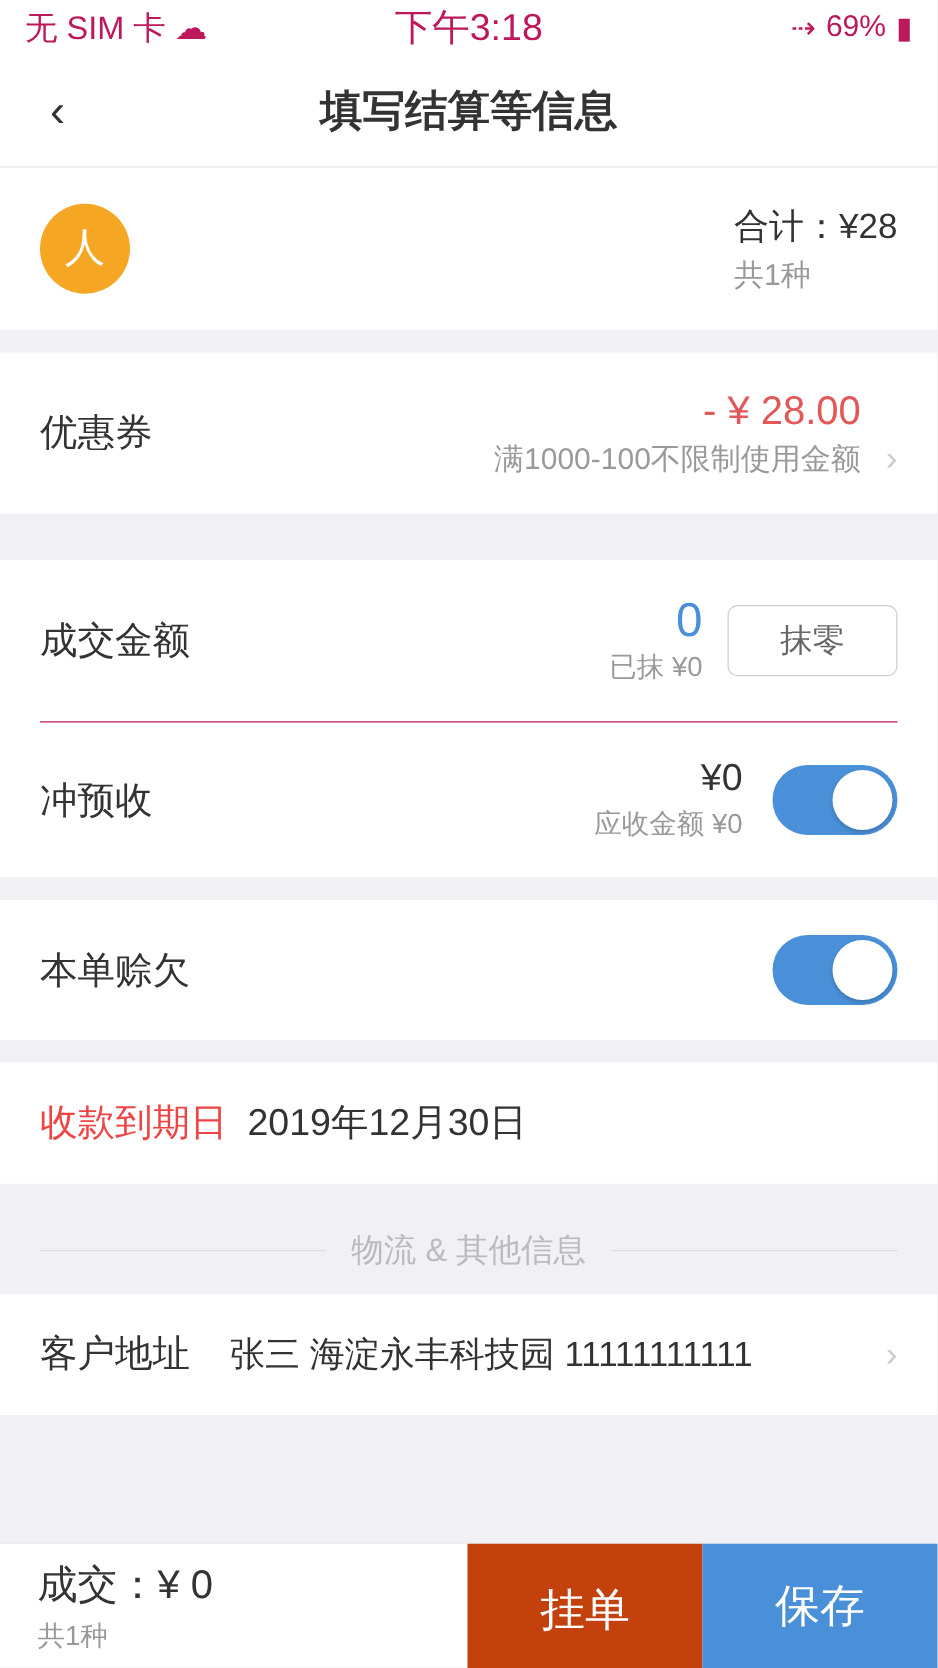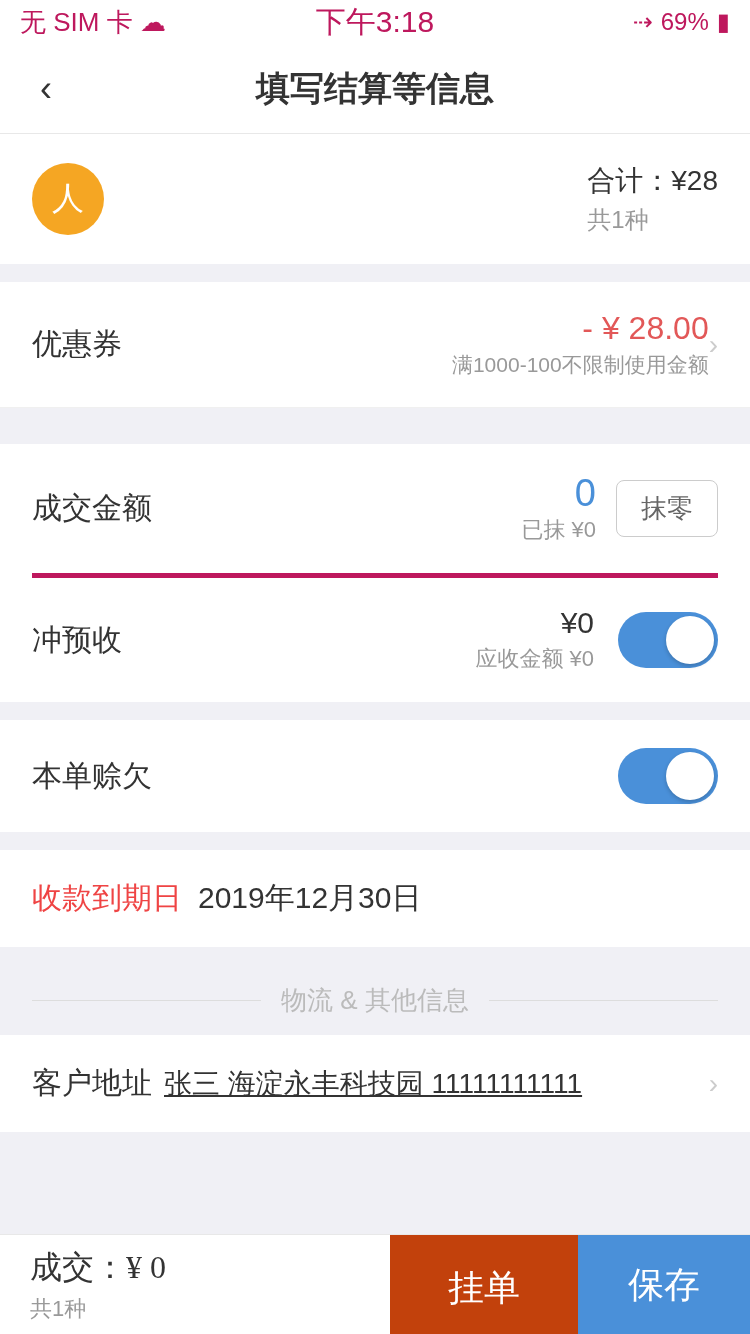--- a/index.html
+++ b/index.html
@@ -90,61 +90,61 @@
     
     .coupon-row {
       background: #fff;
       padding: 28px 32px;
       display: flex;
       align-items: center;
       justify-content: space-between;
       border-bottom: 1px solid #f0f0f0;
     }
     .coupon-label { font-size: 30px; color: #333; }
-    .coupon-right { display: flex; align-items: center; gap: 0; }
+    .coupon-right { display: flex; align-items: flex-end; gap: 20px; }
     .coupon-info { text-align: right; }
     .coupon-amount { font-size: 32px; color: #e25858; font-weight: 500; }
-    .coupon-desc { font-size: 21px; color: #999; margin-top: 4px; }
+    .coupon-desc { font-size: 24px; color: #999; margin-top: 4px; }
     .chevron-icon { color: #ccc; font-size: 28px; }
 
     
     .section-divider { height: 18px; background: #f0f0f5; }
 
     
     .transaction-section {
       background: #fff;
       padding: 0 32px;
       margin-bottom: 0;
     }
     .transaction-row {
       padding: 28px 0;
       display: flex;
       align-items: center;
       justify-content: space-between;
-      border-bottom: 5px solid #be185d;
+      border-bottom: 1px solid #be185d;
       gap: 16px;
     }
     .transaction-row:last-child { border-bottom: none; }
     .row-label { font-size: 30px; color: #333; }
     .row-right { display: flex; align-items: center; gap: 20px; }
     .amount-input {
       font-size: 38px;
       color: #4a90d9;
       font-weight: 500;
       min-width: 60px;
       text-align: right;
       border: none;
       outline: none;
       background: transparent;
       width: 80px;
     }
     .round-zero-btn {
       border: 1px solid #ccc;
       border-radius: 8px;
-      padding: 10px 24px;
+      padding: 10px 41px;
       font-size: 26px;
       color: #666;
       background: #fff;
       cursor: pointer;
     }
     .amount-sub { font-size: 22px; color: #999; }
 
     
     .prereceive-row {
       padding: 28px 0;
@@ -229,21 +229,21 @@
     
     .address-section {
       background: #fff;
       padding: 28px 32px;
       display: flex;
       align-items: center;
       justify-content: space-between;
       margin-top: 0;
     }
     .address-label { font-size: 30px; color: #333; flex-shrink: 0; }
-    .address-value { font-size: 28px; color: #333; margin-left: 12px; flex: 1; text-decoration: underline; }
+    .address-value { font-size: 28px; color: #333; margin-left: 32px; flex: 1; }
     .address-chevron { color: #ccc; font-size: 28px; }
 
     
     .empty-space { background: #f0f0f5; flex: 1; min-height: 200px; }
 
     
     .bottom-bar {
       position: fixed;
       bottom: 0;
       left: 0;
@@ -253,37 +253,37 @@
       background: #fff;
       border-top: 1px solid #e8e8e8;
     }
     .bottom-info {
       flex: 1;
       display: flex;
       flex-direction: column;
       justify-content: center;
       padding: 0 30px;
     }
-    .bottom-deal { font-size: 28px; color: #333; font-family: Liberation Serif, serif; }
+    .bottom-deal { font-size: 28px; color: #333; }
     .bottom-deal span { font-size: 32px; font-weight: 500; color: #333; }
     .bottom-count { font-size: 22px; color: #999; margin-top: 4px; }
     .btn-hang {
       width: 188px;
       height: 106px;
       background: #c2410c;
       display: flex;
       align-items: center;
       justify-content: center;
       font-size: 36px;
       color: #fff;
       font-weight: 500;
       cursor: pointer;
     }
     .btn-save {
-      width: 172px;
+      width: 188px;
       height: 100px;
       background: #4a90d9;
       display: flex;
       align-items: center;
       justify-content: center;
       font-size: 36px;
       color: #fff;
       font-weight: 500;
       cursor: pointer;
     }

